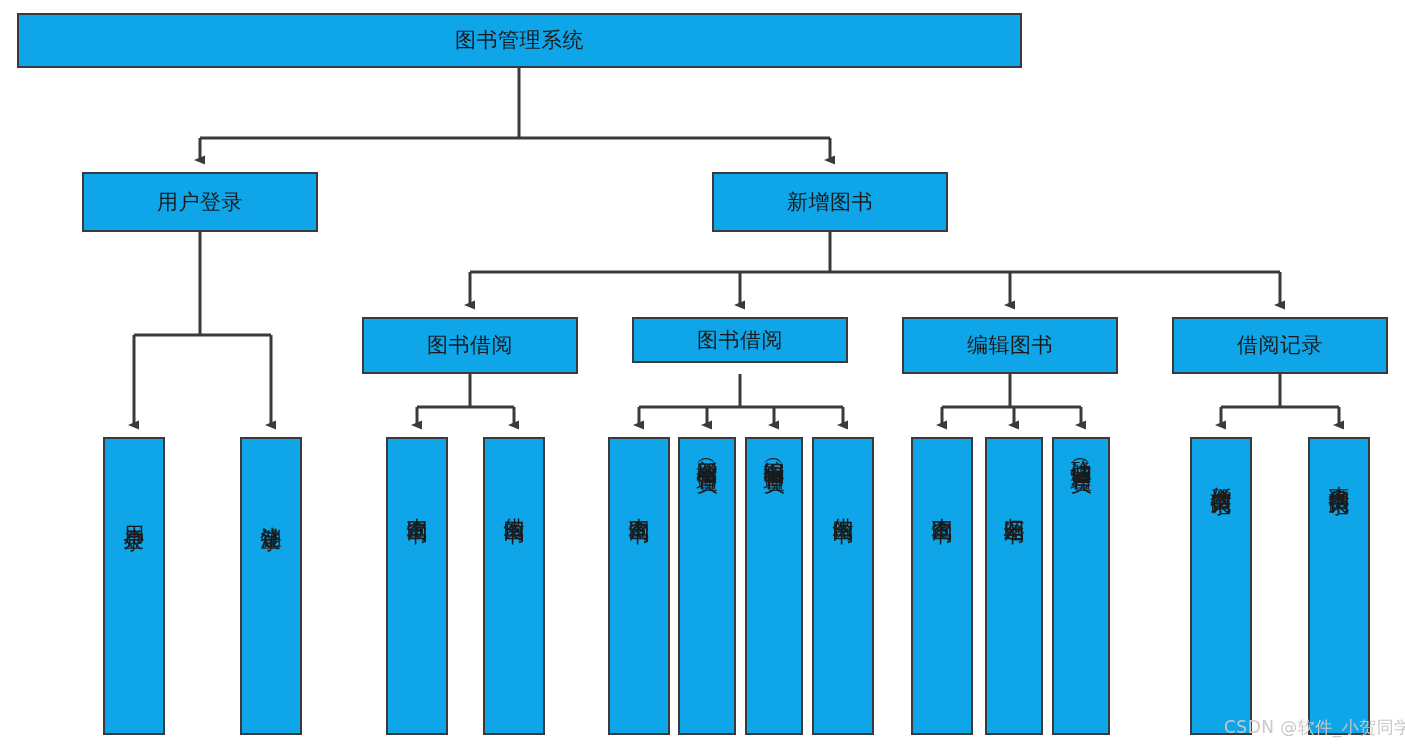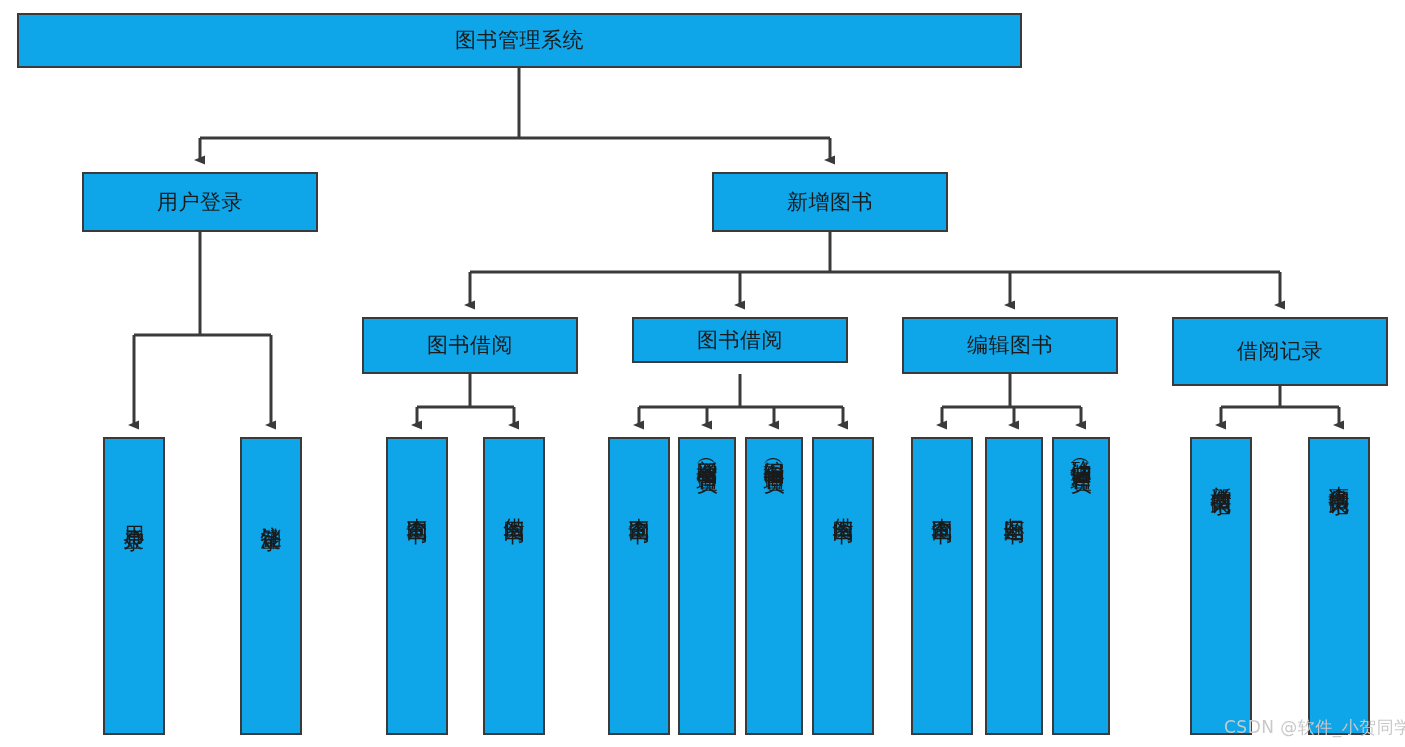--- a/index.html
+++ b/index.html
@@ -113,21 +113,21 @@
       </div>
       <div class="node" style="left: 362px; top: 317px; width: 216px; height: 57px;">
         <span class="label">图书借阅</span>
       </div>
       <div class="node" style="left: 632px; top: 317px; width: 216px; height: 46px;">
         <span class="label">图书借阅</span>
       </div>
       <div class="node" style="left: 902px; top: 317px; width: 216px; height: 57px;">
         <span class="label">编辑图书</span>
       </div>
-      <div class="node" style="left: 1172px; top: 317px; width: 216px; height: 69px;">
+      <div class="node" style="left: 1172px; top: 317px; width: 216px; height: 57px;">
         <span class="label">借阅记录</span>
       </div>
       <div class="node leaf" style="left: 103px; top: 437px; width: 62px; height: 298px;">
         <span class="label" style="margin-top: 70px;">用户登录</span>
       </div>
       <div class="node leaf" style="left: 240px; top: 437px; width: 62px; height: 298px;">
         <span class="label" style="margin-top: 70px;">注销登录</span>
       </div>
       <div class="node leaf" style="left: 386px; top: 437px; width: 62px; height: 298px;">
         <span class="label" style="margin-top: 62px;">查询图书</span>

